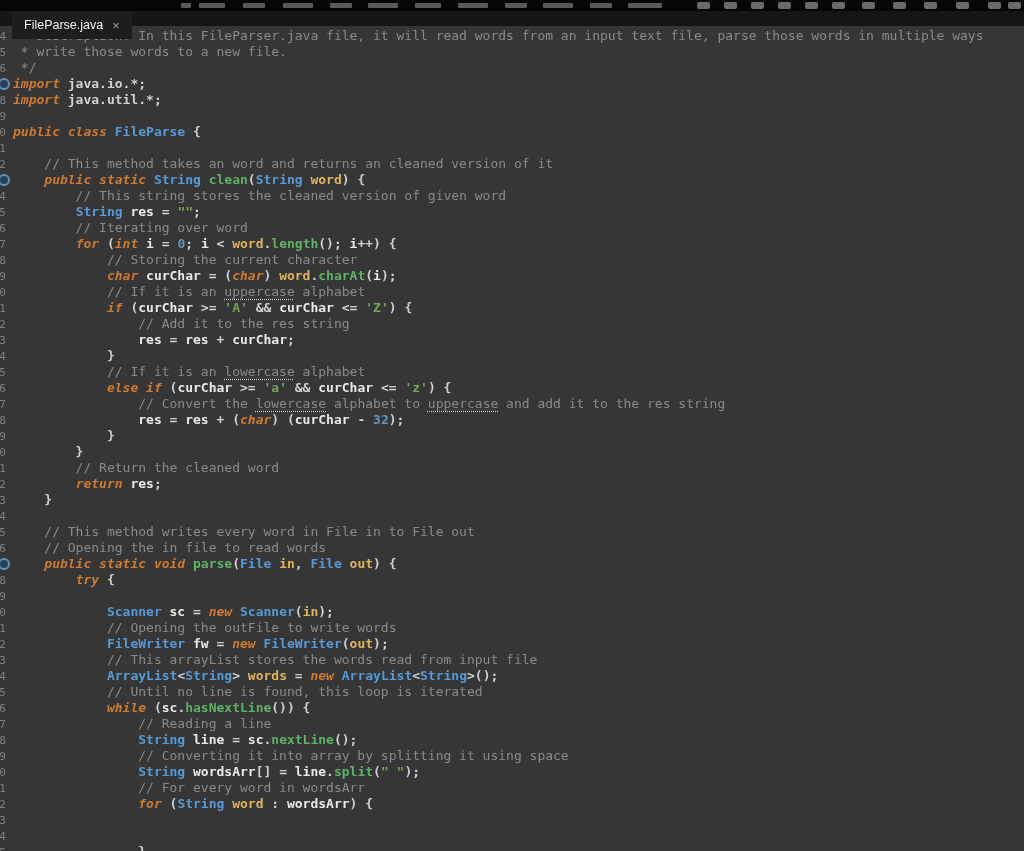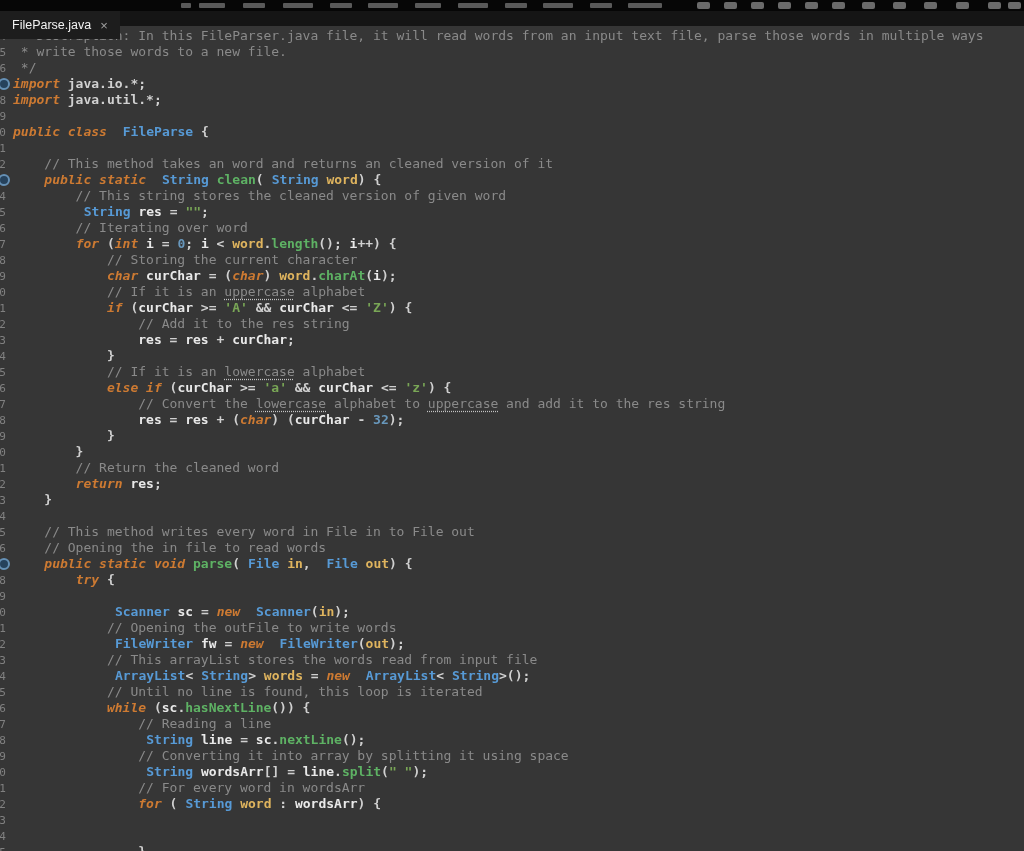--- a/index.html
+++ b/index.html
@@ -15,21 +15,21 @@
   .menu-fragment { position:absolute; top:3px; height:5px; border-radius:1px;
                    background:var(--fragment,#7d7d7d); opacity:.7; }
   .status-icon { position:absolute; top:2px; width:13px; height:7px; border-radius:2px;
                  background:var(--fragment,#7d7d7d); opacity:.85; }
 
   
   .tabstrip { position:absolute; top:11px; left:0; width:100%; height:15px;
               background:var(--tabstrip,#151515); z-index:20; }
 
   
-  .tab { position:absolute; top:11px; left:0; height:28px; z-index:25;
+  .tab { position:absolute; top:11px; left:12px; height:28px; z-index:25;
          background:var(--tab_bg,#1d1d1d); display:flex; align-items:center;
          gap:9px; padding:0 12px;
          font-family:"Liberation Sans", sans-serif; font-size:12.5px;
          color:var(--tab_text,#f2f2f2); }
   .tab-close { color:var(--tab_close,#a0a0a0); font-size:13px; line-height:1; cursor:pointer; }
 
   
   .editor { position:absolute; top:26px; left:0; right:0; bottom:0;
             background:var(--bg,#363636); overflow:hidden; padding-top:2px; }
   .line { position:relative; display:flex; height:16px; line-height:16px;
@@ -43,21 +43,21 @@
             border-radius:50%; background:var(--marker_fill,#26425c);
             border:2px solid var(--marker_border,#6590b5); z-index:2; }
   .codeline { flex:none; white-space:pre; }
 
   
   .tok-c    { color:var(--comment,#8a8a8a); font-weight:normal; }
   .tok-cmis { color:var(--comment,#8a8a8a); font-weight:normal;
               text-decoration:underline dotted var(--misspell,#c4c4c4);
               text-underline-offset:3px; }
   .tok-k { color:var(--keyword,#cd7a32); font-weight:bold;font-style:italic; }
-  .tok-t { color:var(--type,#579ad6);    font-weight:bold;margin-left:8px; }
+  .tok-t { color:var(--type,#579ad6);    font-weight:bold; }
   .tok-m { color:var(--method,#5eb264);  font-weight:bold; }
   .tok-s { color:var(--string,#79a656);  font-weight:bold; }
   .tok-n { color:var(--number,#6897bb);  font-weight:bold; }
   .tok-f { color:var(--param,#dfb45e);   font-weight:bold;text-align:right; }
   .tok-p { color:var(--plain,#d0d0d0);   font-weight:bold; }
   .tok-b { color:var(--bright,#e9e9e9);  font-weight:bold; }
 </style>
 </head>
 <body>
 

